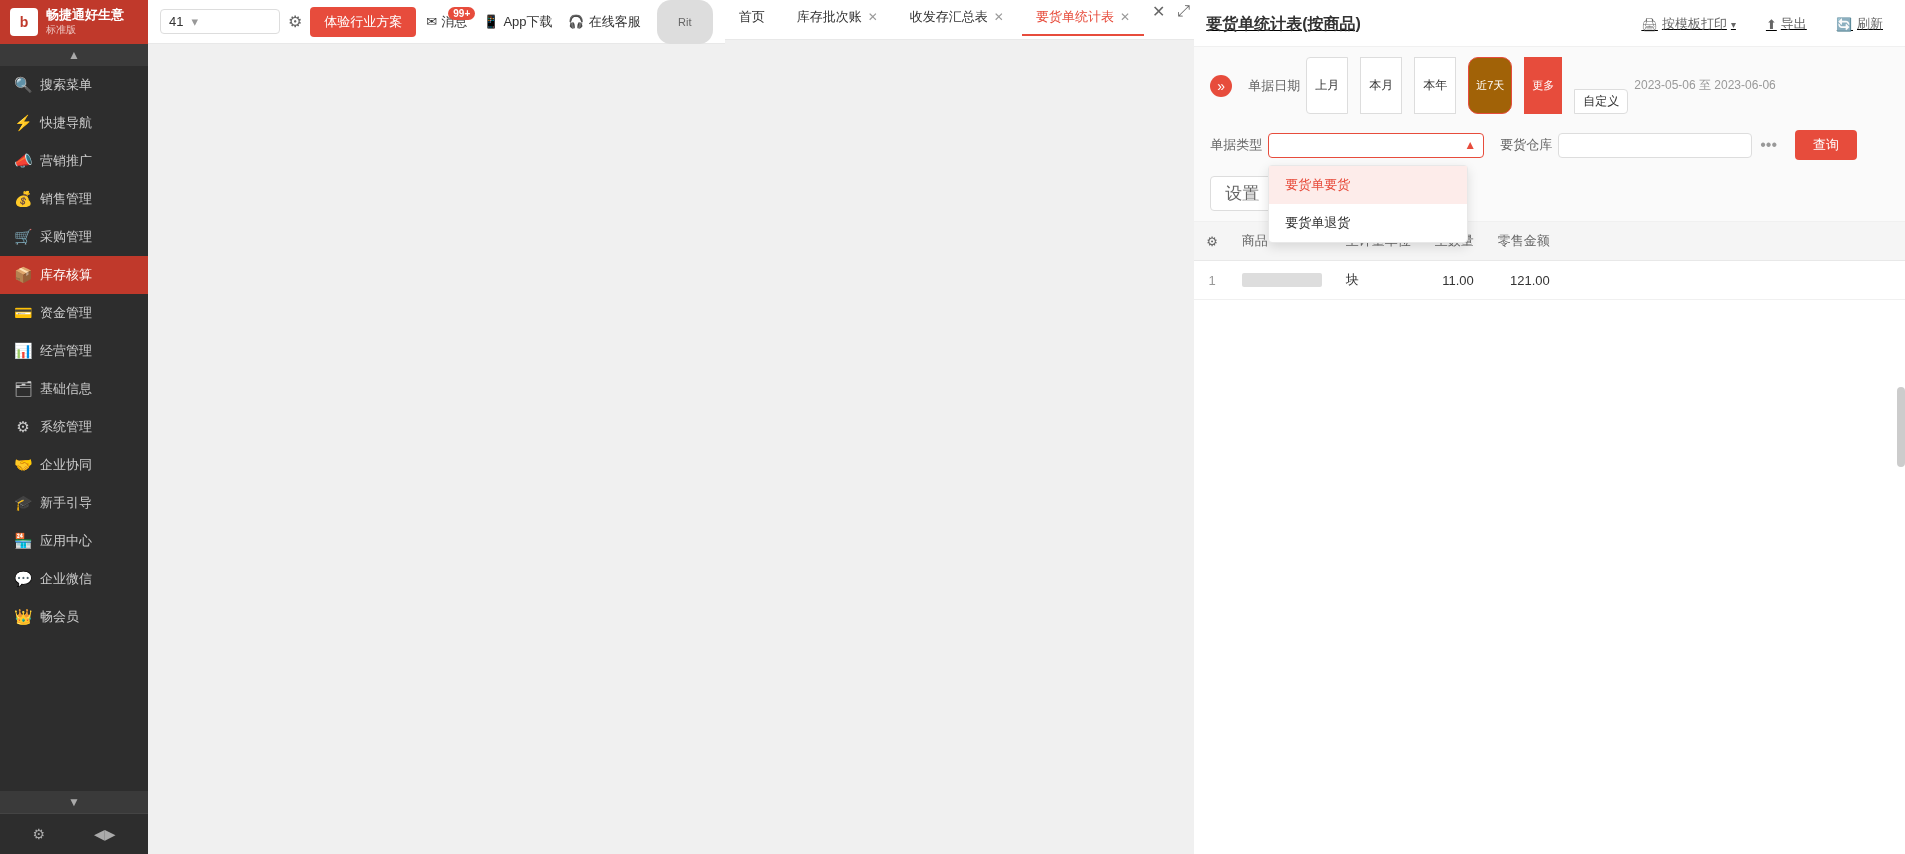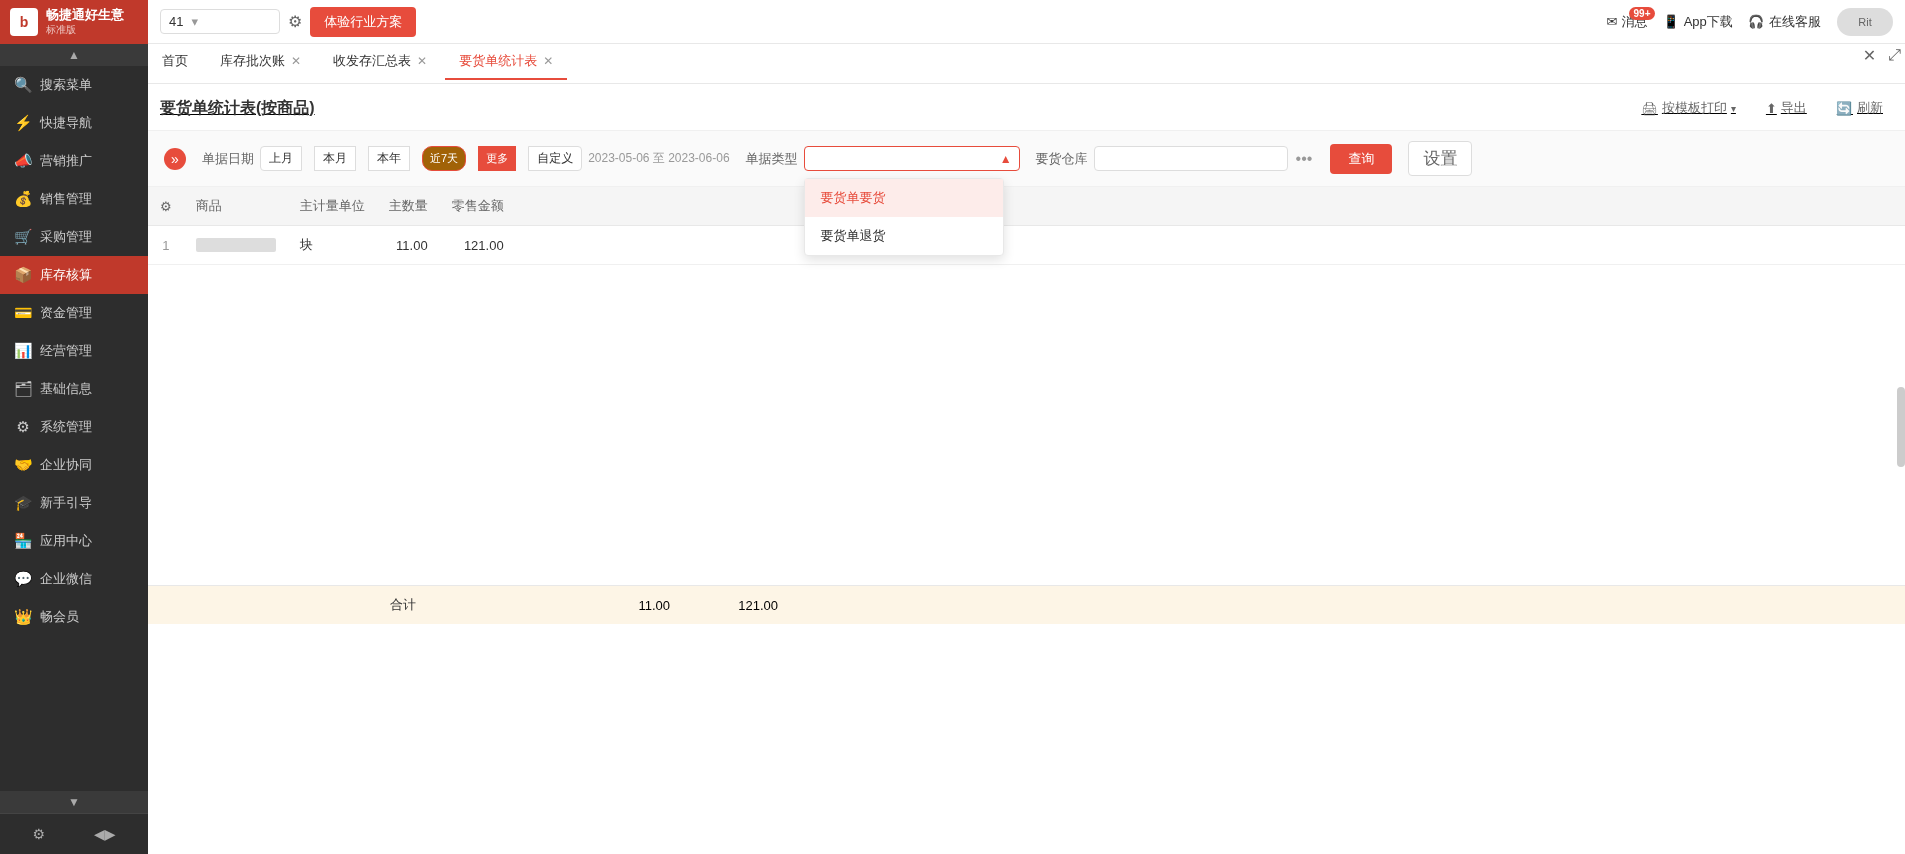--- a/index.html
+++ b/index.html
@@ -56,21 +56,21 @@
     .sidebar-item-icon { font-size: 15px; width: 18px; text-align: center; }
     .sidebar-footer {
       display: flex;
       justify-content: space-around;
       padding: 8px;
       border-top: 1px solid #444;
     }
     .sidebar-footer-btn { color: #aaa; cursor: pointer; font-size: 14px; padding: 4px; }
 
     
-    .main { flex: 1; display: flex; flex-direction: column; height: 100%; overflow: hidden; }
+    .main { flex: 1; display: flex; flex-direction: row; height: 100%; overflow: hidden; }
 
     
     .topbar {
       background: white;
       height: 44px;
       display: flex;
       align-items: center;
       padding: 0 12px;
       gap: 10px;
       border-bottom: 1px solid #e8e8e8;
@@ -87,21 +87,21 @@
     .industry-btn {
       background: #e74c3c; color: white; border: none; border-radius: 4px;
       padding: 6px 14px; font-size: 13px; cursor: pointer; font-family: inherit;
     }
     .topbar-right { display: flex; align-items: center; gap: 16px; }
     .topbar-right-item { display: flex; align-items: center; gap: 4px; cursor: pointer; color: #333; font-size: 13px; position: relative; }
     .badge {
       background: #e74c3c; color: white; border-radius: 10px;
       font-size: 10px; padding: 1px 5px; position: absolute; top: -6px; right: -8px; font-weight: bold;
     }
-    .avatar { width: 28px; height: 28px; background: #ddd; border-radius: 50%; }
+    .avatar { width: 28px; height: 44px; background: #ddd; border-radius: 50%; }
 
     
     .tabs-bar {
       background: white;
       display: flex;
       align-items: flex-start;
       padding: 0 0;
       border-bottom: 1px solid #e8e8e8;
       height: 40px;
       flex-shrink: 0;
@@ -151,21 +151,21 @@
     .filter-group { display: flex; align-items: center; gap: 6px; }
     .filter-label { font-size: 13px; color: #666; white-space: nowrap; }
     .date-btns { display: flex; gap: 12px; }
     .date-btn {
       padding: 3px 8px; font-size: 12px; cursor: pointer; border: 1px solid #ddd;
       background: white; color: #333; font-family: inherit;
     }
     .date-btn:first-child { border-radius: 4px 0 0 4px; }
     .date-btn:last-child { border-radius: 0 4px 4px 0; }
     .date-btn.hot { background: #a16207; color: white; border-color: #e74c3c; border-radius: 10px; font-size: 11px; padding: 2px 7px; }
-    .date-btn.custom { border-radius: 0 4px 4px 0; }
+    .date-btn.custom { border-radius: 0 4px 4px 0; margin-top: 32px; }
     .date-range-text { font-size: 12px; color: #999; }
 
     .filter-type-group { display: flex; align-items: center; gap: 6px; position: relative; }
     .type-select {
       border: 1px solid #e74c3c; border-radius: 4px; padding: 4px 30px 4px 8px;
       font-size: 13px; min-width: 200px; background: white; cursor: pointer;
       appearance: none; font-family: inherit; color: #333;
     }
     .type-select-wrap { position: relative; display: inline-block; }
     .type-chevron { position: absolute; right: 8px; top: 50%; transform: translateY(-50%); color: #e74c3c; pointer-events: none; font-size: 12px; }
@@ -447,24 +447,17 @@
               <td class="num-right">11.00</td>
               <td class="num-right">121.00</td>
               <td></td>
             </tr>
           </tbody>
         </table>
       </div>
 
       <div style="height: 320px;"></div>
 
-      <div class="table-footer">
-        <span style="width:30px; display:inline-block;"></span>
-        <span class="footer-label" style="margin-left:200px;">合计</span>
-        <span style="display:inline-block; min-width:120px;"></span>
-        <span style="min-width:100px; text-align:right; display:inline-block;">11.00</span>
-        <span style="min-width:100px; text-align:right; display:inline-block; margin-left:8px;">121.00</span>
-      </div>
     </div>
   </div>
 </div>
 
 <div class="scroll-handle"></div>
 
 </body></html>

